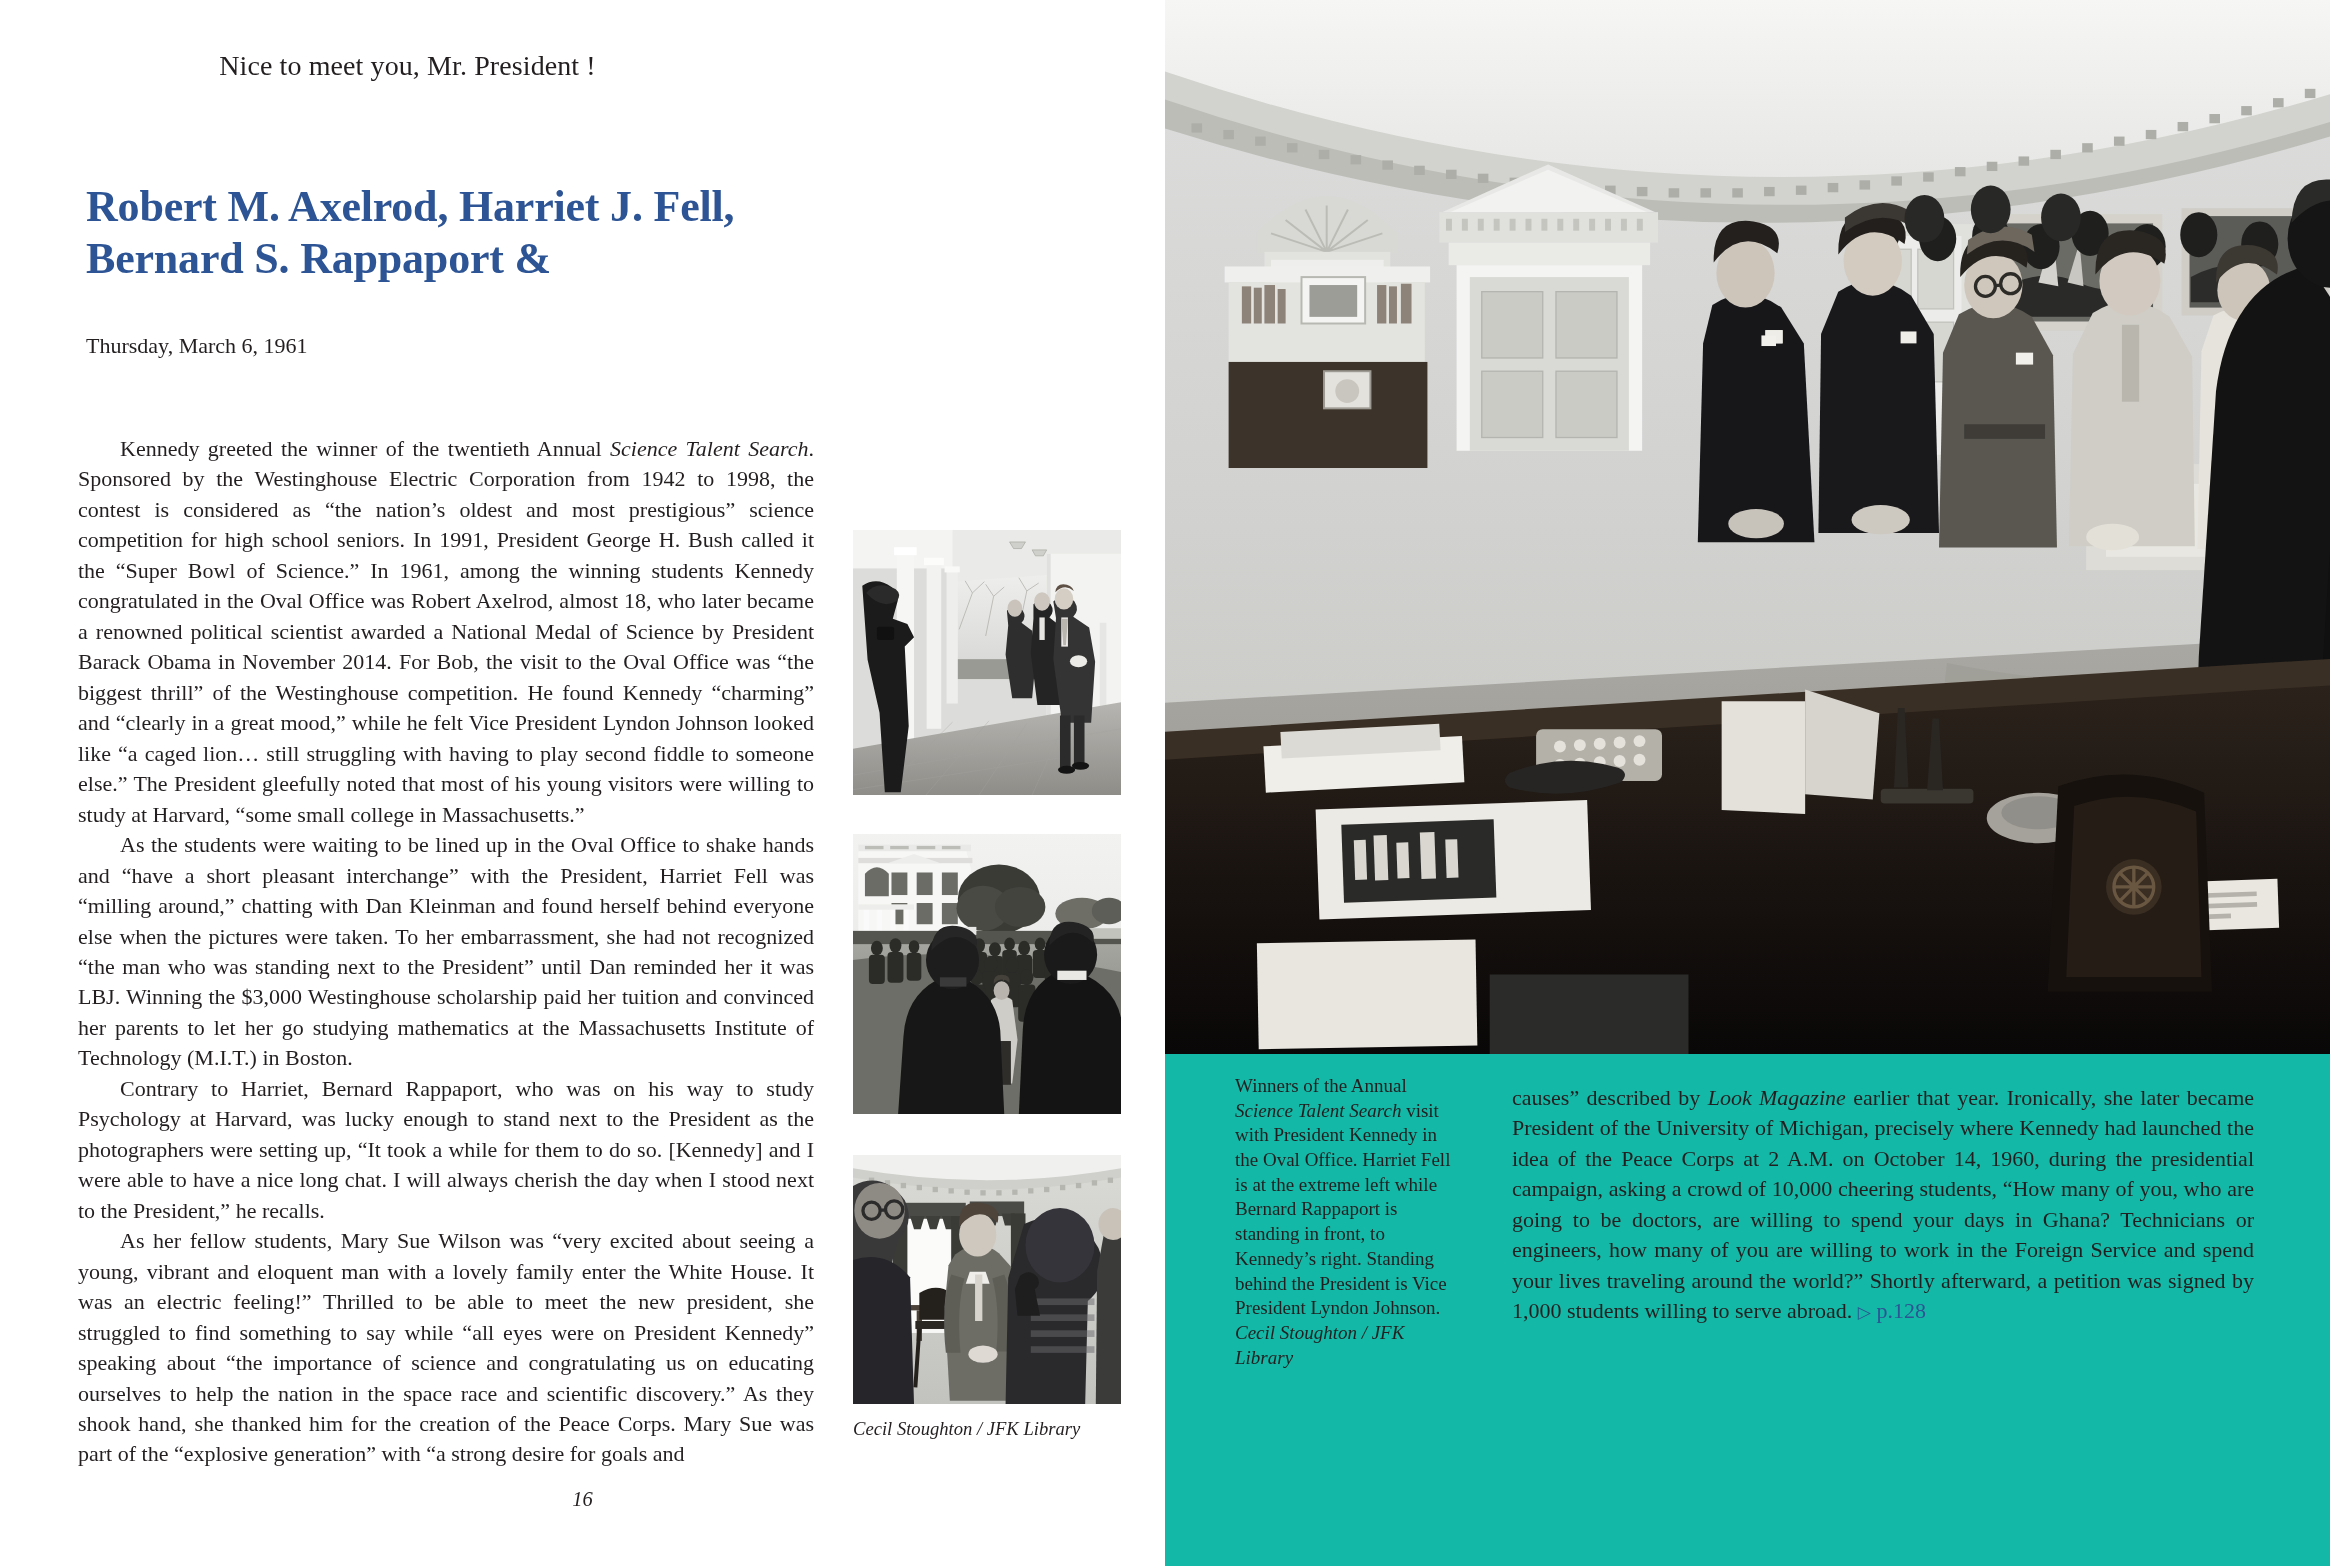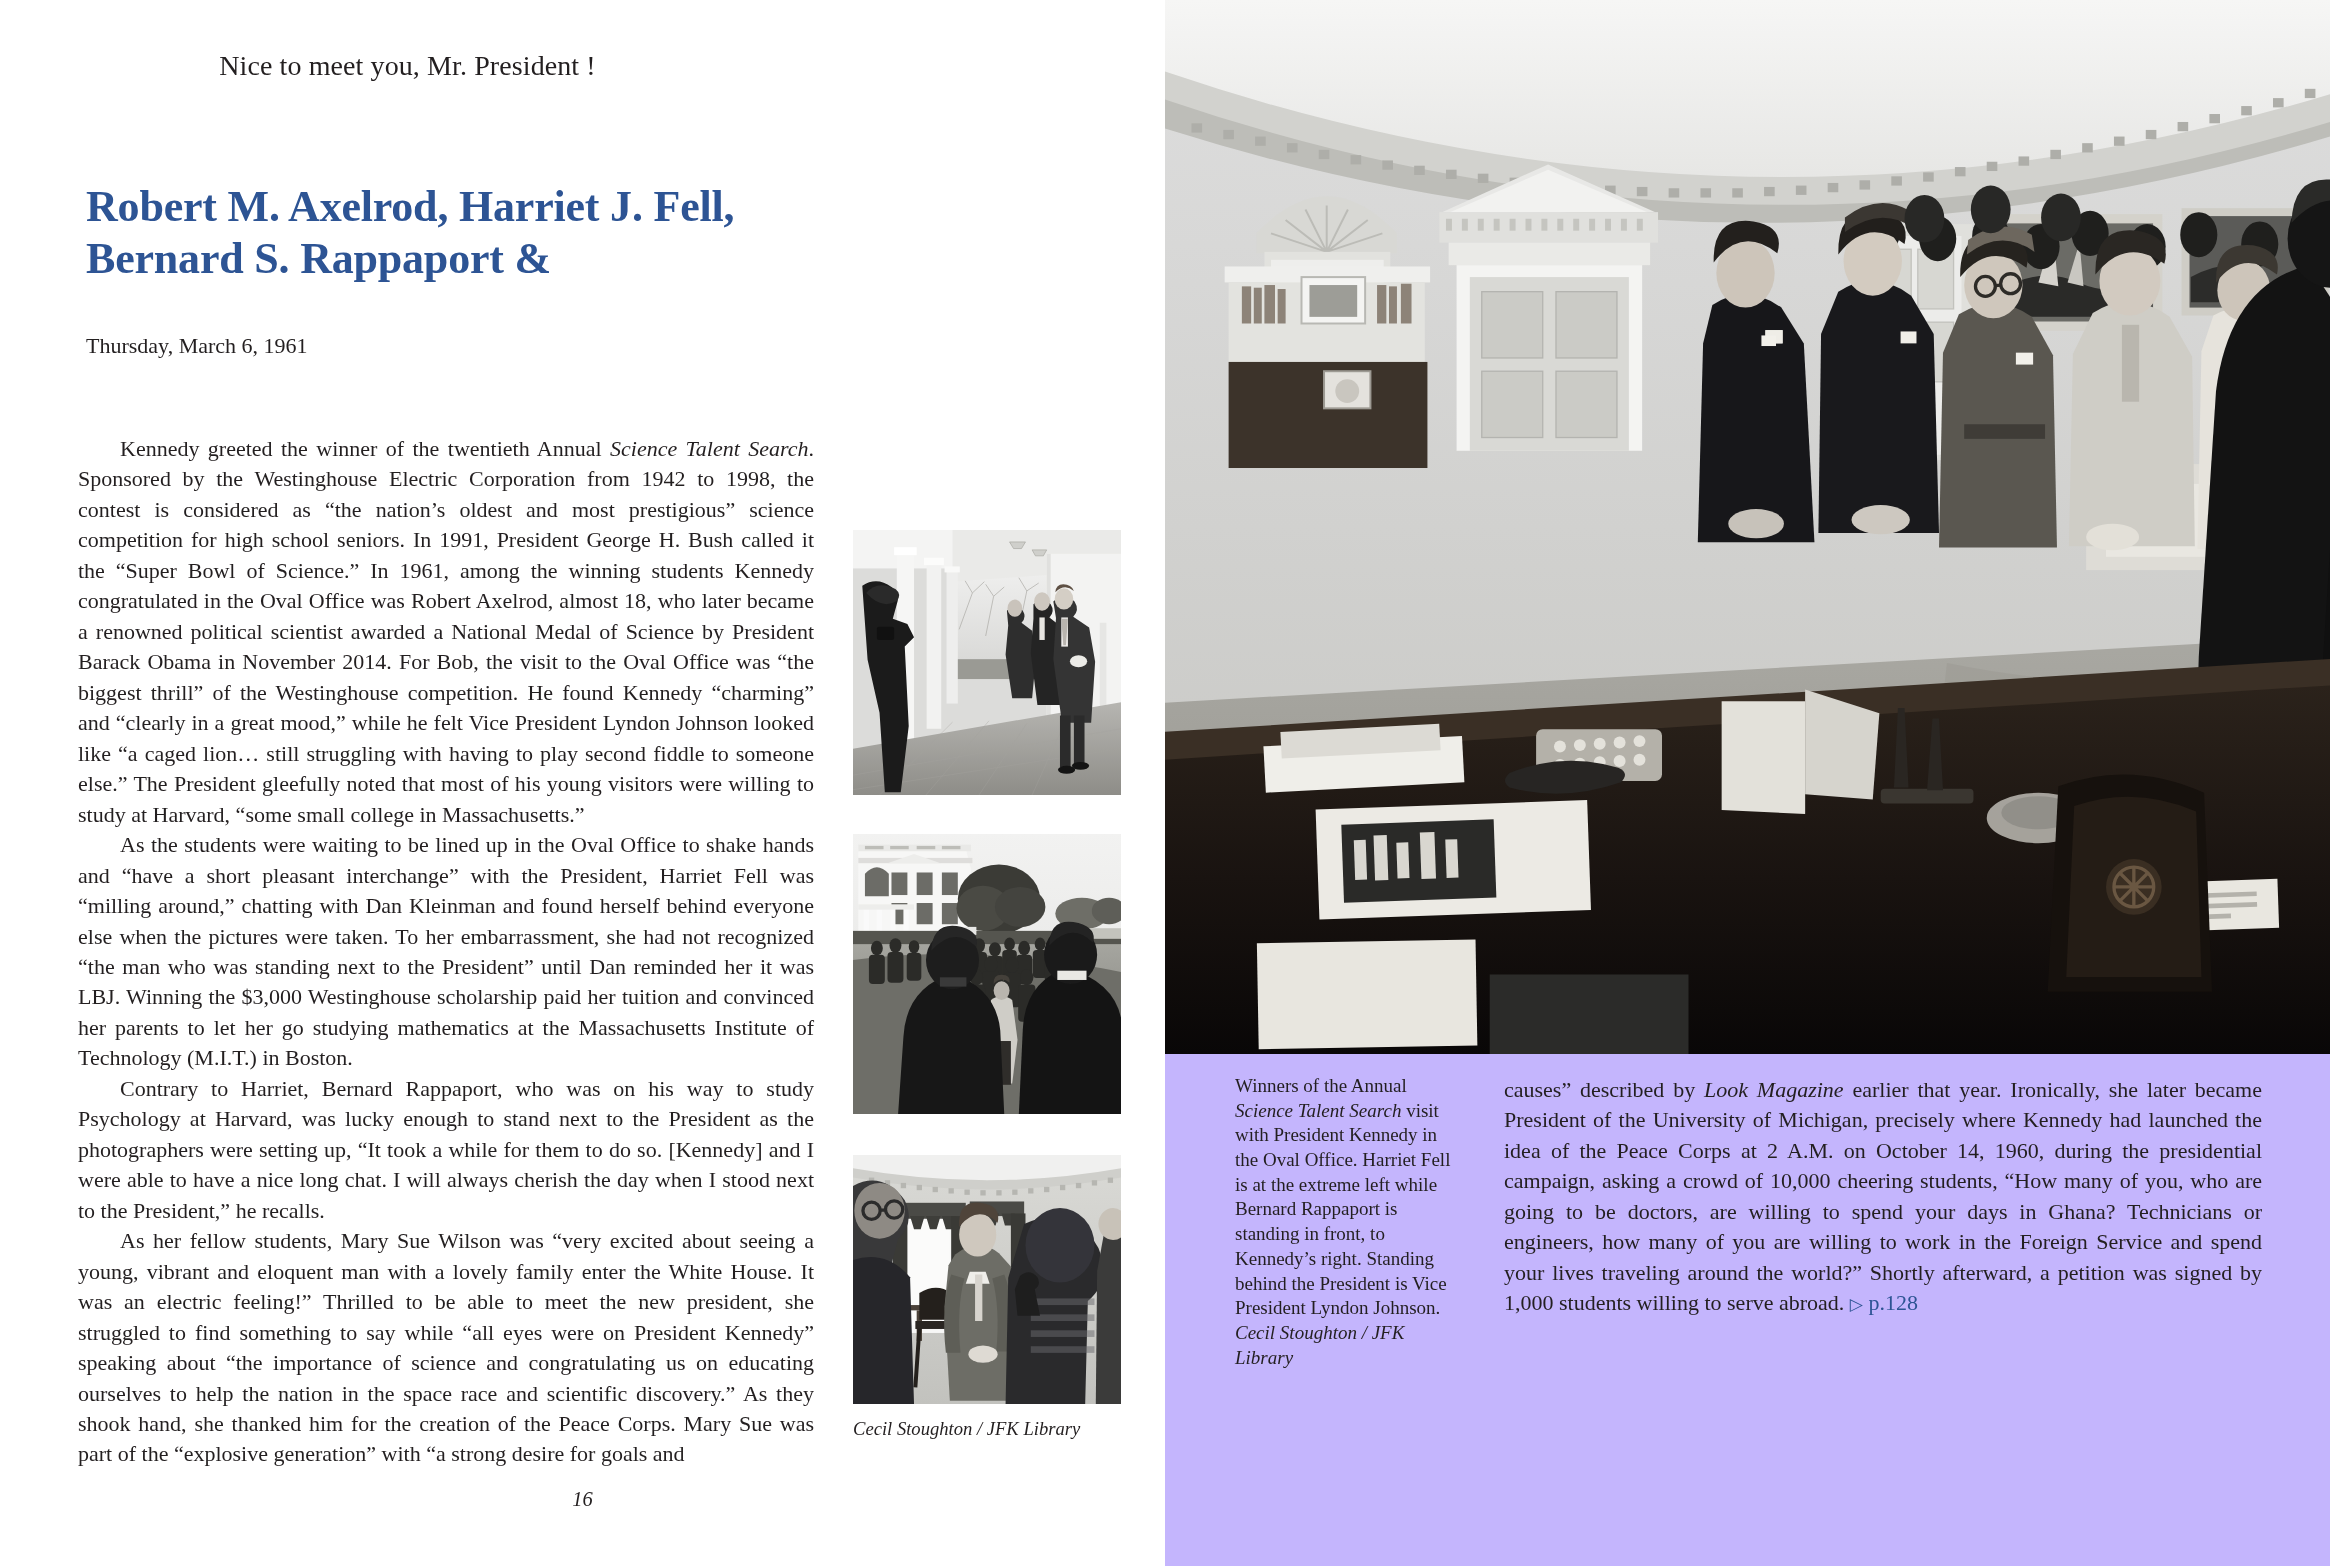--- a/index.html
+++ b/index.html
@@ -100,21 +100,21 @@
     color: #231f20;
     font-style: italic;
   }
   .folio-left  { left: 0;     top: 1488px; width: 1165px; }
 
   
   .page-right {
     position: absolute;
     left: 1165px; top: 0;
     width: 1165px; height: 1567px;
-    background: #c4b5fd;
+    background: #14b8a6;
   }
   .hero-photo {
     position: absolute;
     left: 0px; top: 0px;
     width: 1165px; height: 1054px;
     overflow: hidden;
     background: #c9c9c4;
   }
   .hero-photo svg { display:block; width:100%; height:100%; }
 
@@ -135,21 +135,21 @@
   .right-col {
     position: absolute;
     left: 339px; top: 1075px;
     width: 758px;
     font-size: 22px;
     line-height: 1.385;
     text-align: justify;
     color: #231f20;
     hyphens: auto;
   }
-  .right-col p { margin: 0; text-indent: 0; }
+  .right-col p { margin: 8px; text-indent: 0; }
   .xref {
     color: #2d5494;
     white-space: nowrap;
   }
   .xref .tri { font-size: 0.78em; }
 </style>
 </head>
 <body>
 
 <div class="spread">

